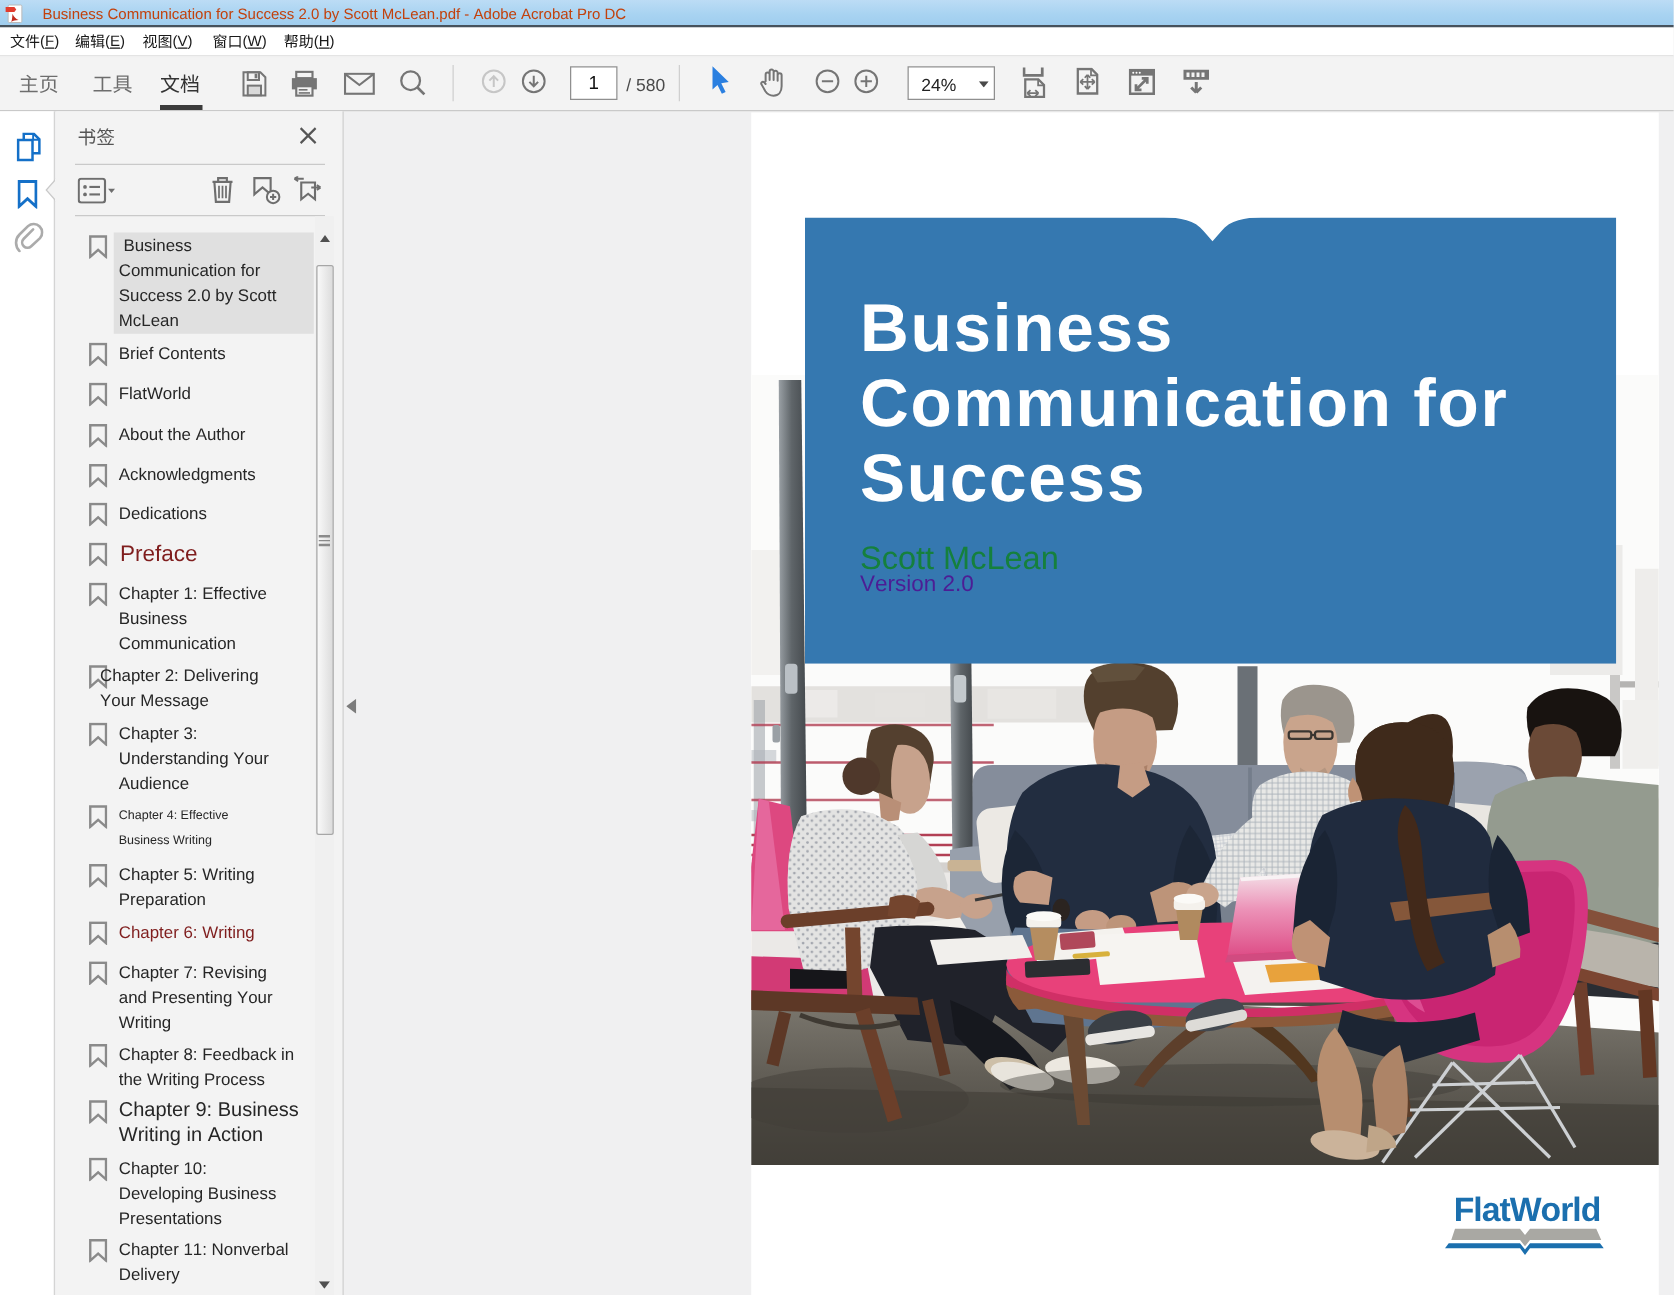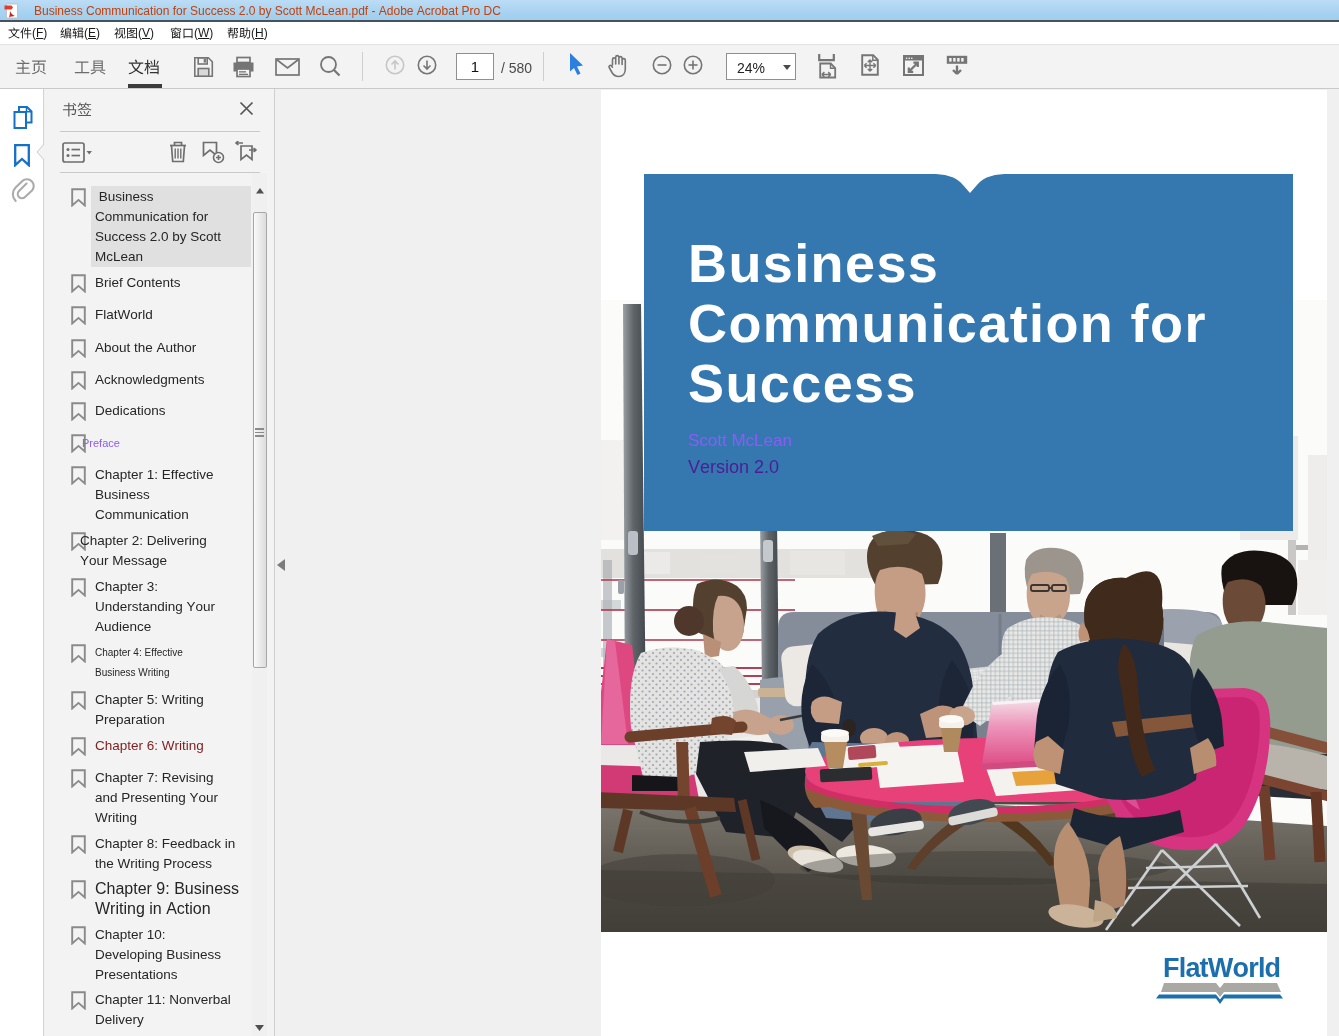--- a/index.html
+++ b/index.html
@@ -230,21 +230,21 @@
     <svg width="15" height="19" viewBox="0 0 15 19">
       <path d="M1.2,1.2 h12.6 v16.3 l-6.3,-5.6 -6.3,5.6 z" fill="none" stroke="#8a8a8a" stroke-width="1.9"></path>
     </svg>
   </div>
 <div class="a" style="left:95px;top:401px;width:162px;font-size:13.5px;line-height:20px;color:#262626;white-space:nowrap">Dedications</div>
 <div class="a" style="left:71px;top:434px">
     <svg width="15" height="19" viewBox="0 0 15 19">
       <path d="M1.2,1.2 h12.6 v16.3 l-6.3,-5.6 -6.3,5.6 z" fill="none" stroke="#8a8a8a" stroke-width="1.9"></path>
     </svg>
   </div>
-<div class="a" style="left:82px;top:433px;width:162px;font-size:11px;line-height:20px;color:#8b5cf6;white-space:nowrap">Preface</div>
+<div class="a" style="left:96px;top:433px;width:162px;font-size:18px;line-height:20px;color:#7f1d1d;white-space:nowrap">Preface</div>
 <div class="a" style="left:71px;top:466px">
     <svg width="15" height="19" viewBox="0 0 15 19">
       <path d="M1.2,1.2 h12.6 v16.3 l-6.3,-5.6 -6.3,5.6 z" fill="none" stroke="#8a8a8a" stroke-width="1.9"></path>
     </svg>
   </div>
 <div class="a" style="left:95px;top:465px;width:162px;font-size:13.5px;line-height:20px;color:#262626;white-space:nowrap">Chapter 1: Effective<br>Business<br>Communication</div>
 <div class="a" style="left:71px;top:532px">
     <svg width="15" height="19" viewBox="0 0 15 19">
       <path d="M1.2,1.2 h12.6 v16.3 l-6.3,-5.6 -6.3,5.6 z" fill="none" stroke="#8a8a8a" stroke-width="1.9"></path>
     </svg>
@@ -553,19 +553,19 @@
 <path d="M1120,836 q10,36 4,70 l-22,6 -4,-44 q2,-22 22,-32z" fill="#ad8467"></path>
 <ellipse cx="1076" cy="916" rx="28" ry="11" fill="#cbb39a" transform="rotate(10 1076 916)"></ellipse>
 <path d="M1095,900 q22,4 22,18 l-24,4z" fill="#bfa588"></path>
 
 </svg>
 <svg class="a" style="left:644px;top:174px" width="649" height="357" viewBox="0 0 649 357">
 <path d="M0,0 H287 C300,0 312,2 319,11 L326,19 L333,11 C340,2 352,0 365,0 H649 V357 H0 Z" fill="#3578b0"></path>
 </svg>
 
 <div class="a" style="left:688px;top:233px;font-size:54px;line-height:60px;font-weight:bold;color:#fff;letter-spacing:1.4px">Business<br>Communication for<br>Success</div>
-<div class="a" style="left:688px;top:431px;font-size:17px;color:#8b5cf6">Scott McLean</div>
+<div class="a" style="left:688px;top:431px;font-size:26px;color:#15803d">Scott McLean</div>
 <div class="a" style="left:688px;top:457px;font-size:18px;color:#4c1d95">Version 2.0</div>
 
 <svg class="a" style="left:1150px;top:948px" width="140" height="60" viewBox="0 0 140 60">
 <text x="13" y="29" font-family="Liberation Sans" font-size="27" font-weight="bold" letter-spacing="-0.8" fill="#1b6fae">FlatWorld</text>
 <path d="M14,35 L66,35 L70,40 L74,35 L127,35 L131,44 L74,44 L70,49 L66,44 L11,44 Z" fill="#a9a8a3"></path>
 <path d="M9,46.5 L66,46.5 L70,51.5 L74,46.5 L130,46.5 L133,50.5 L74,50.5 L70,56 L66,50.5 L6,50.5 Z" fill="#1b6fae"></path>
 </svg>
 </body></html>

